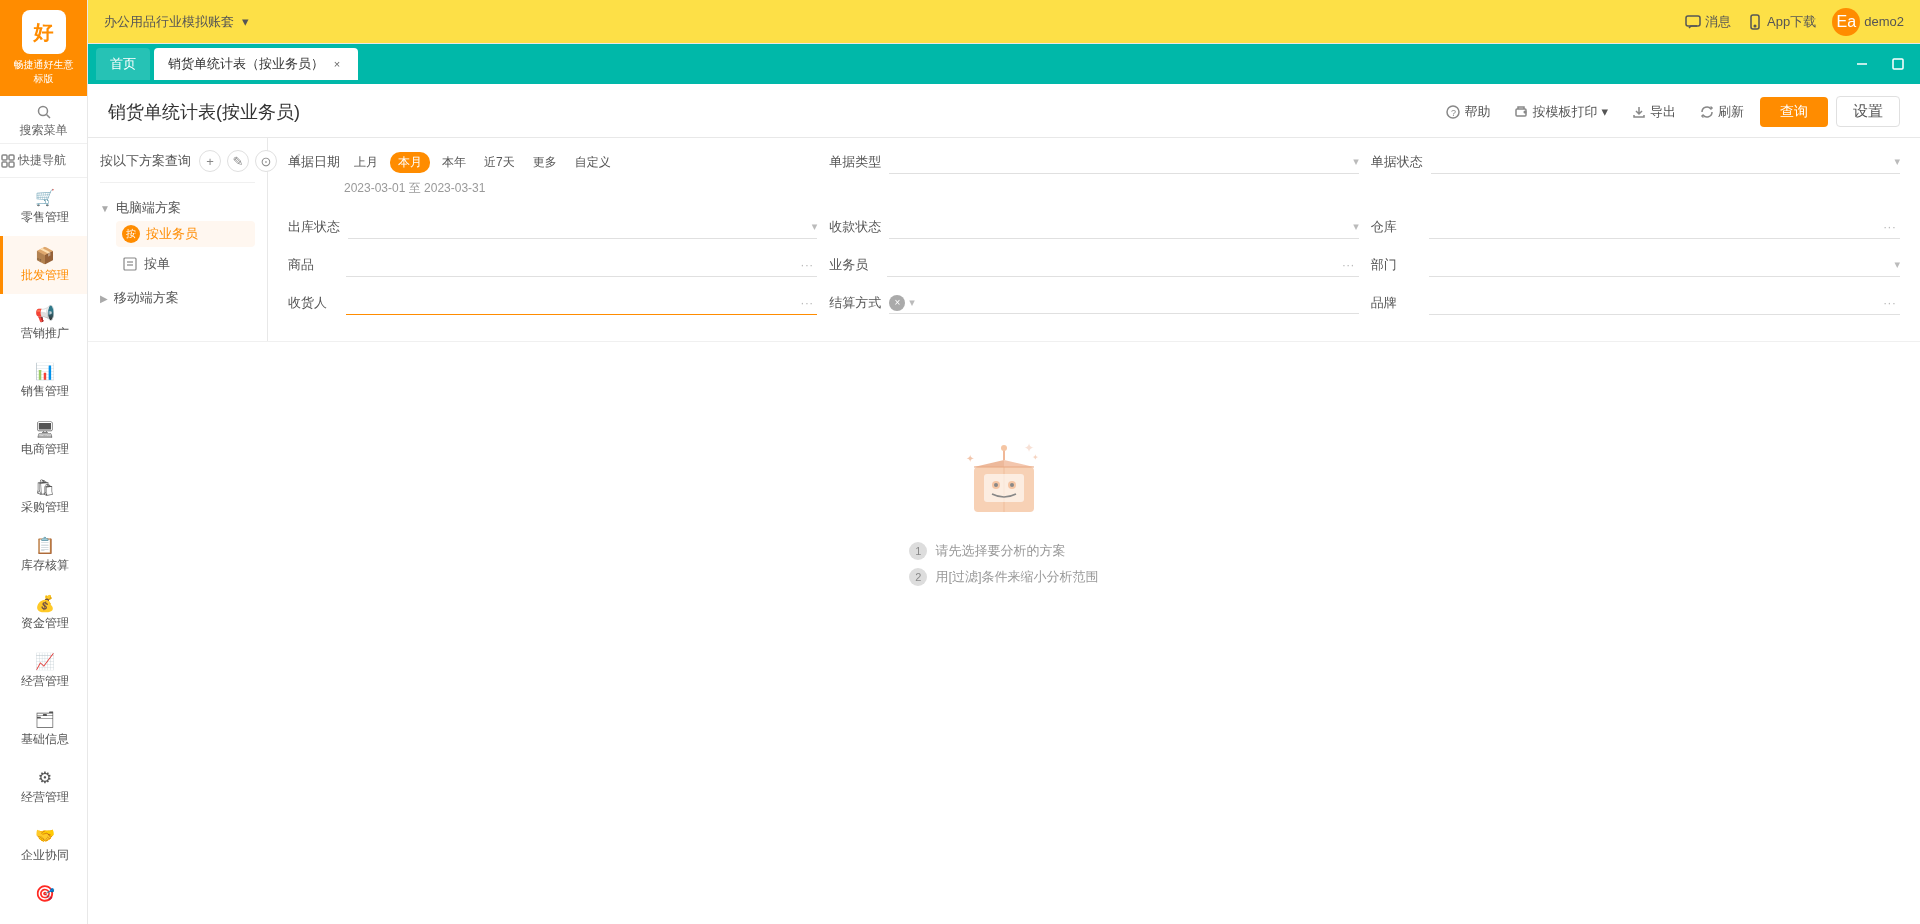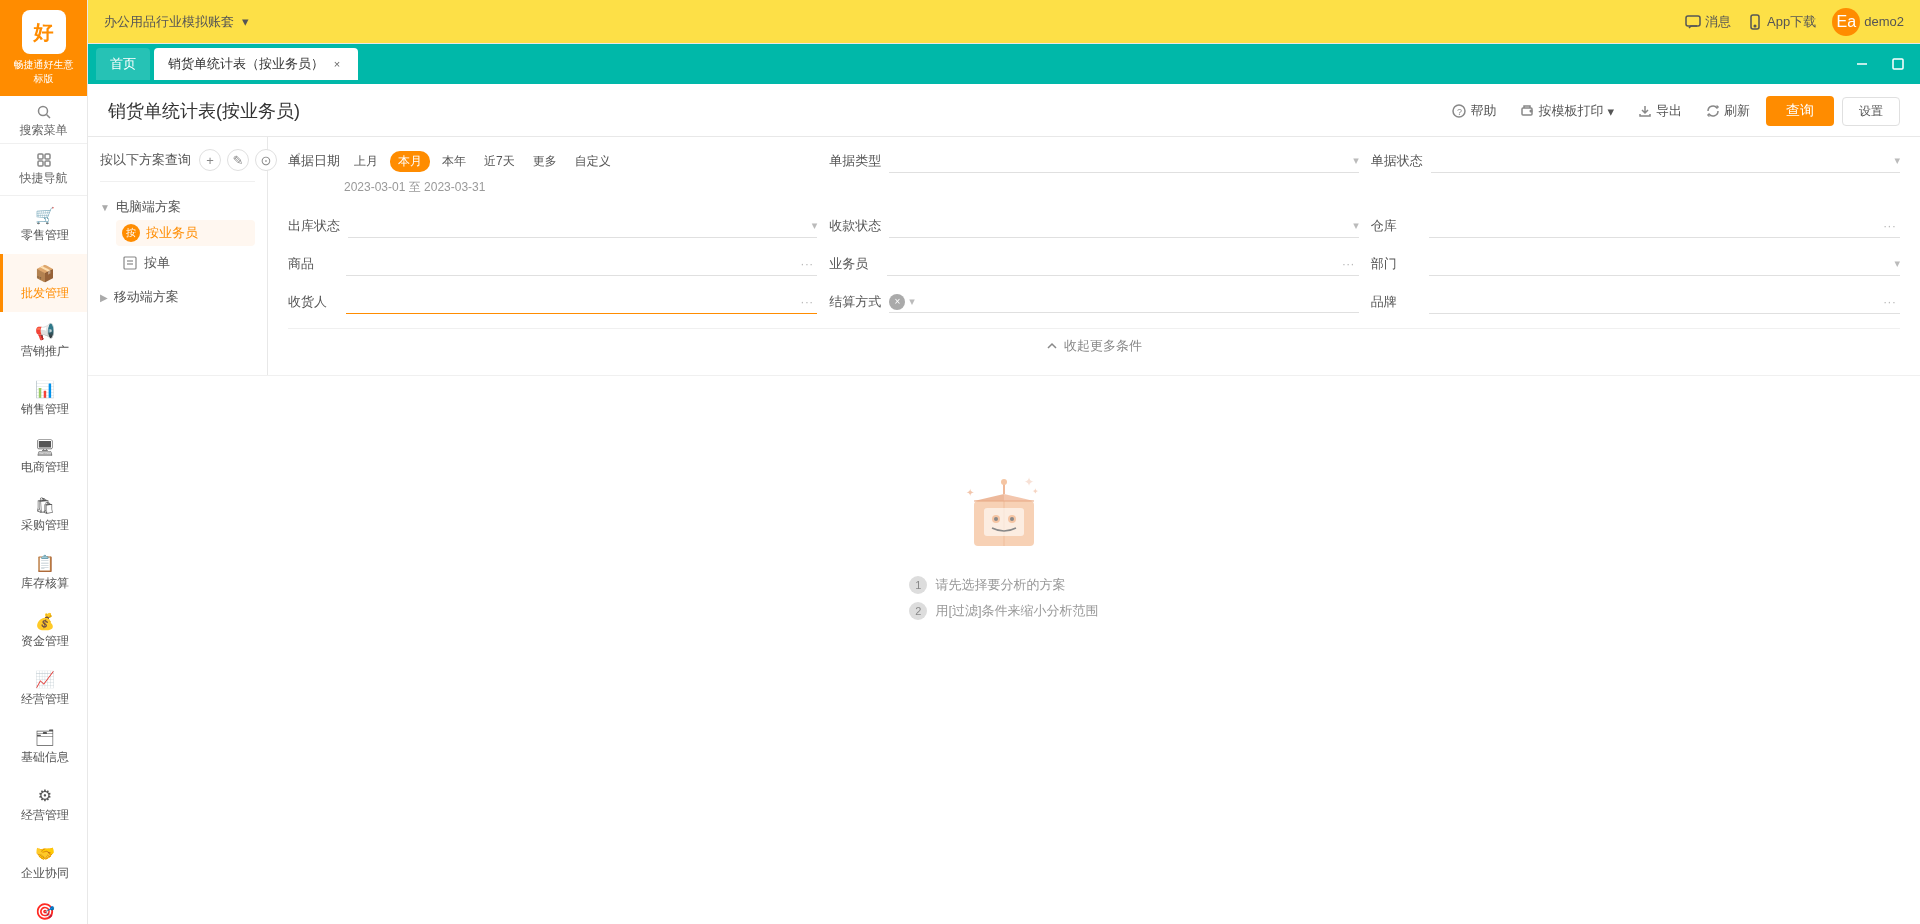--- a/index.html
+++ b/index.html
@@ -6,21 +6,21 @@
     body { font-family: 'Microsoft YaHei', Arial, sans-serif; font-size: 13px; background: #f5f5f5; color: #333; display: flex; height: 924px; overflow: hidden; }
 
     
     .sidebar { width: 88px; background: #fff; display: flex; flex-direction: column; align-items: center; border-right: 1px solid #e8e8e8; flex-shrink: 0; }
     .sidebar-logo { width: 100%; background: #ff8c00; padding: 10px 8px; display: flex; flex-direction: column; align-items: center; cursor: pointer; }
     .sidebar-logo-icon { width: 44px; height: 44px; background: #fff; border-radius: 8px; display: flex; align-items: center; justify-content: center; margin-bottom: 4px; }
     .sidebar-logo-icon span { font-size: 20px; color: #ff8c00; font-weight: bold; }
     .sidebar-logo-text { font-size: 10px; color: #fff; text-align: center; line-height: 1.4; }
     .sidebar-search { width: 100%; padding: 8px 8px 4px; border-bottom: 1px solid #f0f0f0; text-align: center; cursor: pointer; color: #666; font-size: 12px; display: flex; flex-direction: column; align-items: center; gap: 2px; }
     .sidebar-search svg { width: 16px; height: 16px; }
-    .sidebar-nav { width: 100%; padding: 4px 0; border-bottom: 1px solid #f0f0f0; text-align: center; cursor: pointer; color: #666; font-size: 12px; display: flex; flex-direction: column; align-items: center; gap: 2px; padding: 8px 0; }
+    .sidebar-nav { width: 100%; padding: 4px 0; border-bottom: 1px solid #f0f0f0; text-align: center; cursor: pointer; color: #666; font-size: 12px; display: flex; flex-direction: row; align-items: center; gap: 2px; padding: 8px 0; }
     .sidebar-menu-items { width: 100%; flex: 1; overflow-y: auto; }
     .sidebar-item { width: 100%; padding: 10px 4px; text-align: center; cursor: pointer; color: #555; font-size: 12px; display: flex; flex-direction: column; align-items: center; gap: 2px; border-left: 3px solid transparent; }
     .sidebar-item.active { color: #ff8c00; border-left-color: #ff8c00; background: #fff7f0; }
     .sidebar-item-icon { font-size: 16px; }
 
     
     .main { flex: 1; display: flex; flex-direction: column; overflow: hidden; }
 
     
     .top-header { height: 44px; background: #fde047; display: flex; align-items: center; justify-content: space-between; padding: 0 16px; border-bottom: 1px solid #e8e8e8; flex-shrink: 0; }
@@ -40,21 +40,21 @@
 
     
     .page-content { flex: 1; overflow-y: auto; background: #fde047; }
     .page-inner { background: #fff; margin: 0; padding: 0; min-height: 100%; }
 
     
     .page-title-bar { display: flex; align-items: center; justify-content: space-between; padding: 12px 20px 10px; background: #fff; border-bottom: 1px solid #e8e8e8; }
     .page-title { font-size: 18px; font-weight: 500; color: #333; }
     .page-title-btn { display: flex; align-items: center; gap: 4px; font-size: 13px; color: #555; cursor: pointer; padding: 4px 8px; border-radius: 4px; }
     .page-title-btn.query-btn { background: #ff8c00; color: #fff; padding: 6px 20px; border-radius: 4px; font-size: 14px; border: none; cursor: pointer; }
-    .page-title-btn.settings-btn { border: 1px solid #e0e0e0; color: #555; background: #fff; padding: 5px 16px; border-radius: 4px; font-size: 12px; cursor: pointer; text-align: right; }
+    .page-title-btn.settings-btn { border: 1px solid #e0e0e0; color: #555; background: #fff; padding: 5px 16px; border-radius: 4px; font-size: 15px; cursor: pointer; text-align: right; }
     .filter-scheme { display: flex; align-items: center; gap: 8px; margin-bottom: 12px; padding-bottom: 10px; border-bottom: 1px solid #f0f0f0; }
     .filter-scheme-label { font-size: 13px; color: #555; white-space: nowrap; }
     .filter-scheme-actions { display: flex; align-items: center; gap: 6px; }
     .scheme-btn { width: 22px; height: 22px; border-radius: 50%; border: 1px solid #e0e0e0; display: flex; align-items: center; justify-content: center; cursor: pointer; color: #888; font-size: 13px; background: #fff; }
     .scheme-collapse { width: 22px; height: 22px; display: flex; align-items: center; justify-content: center; cursor: pointer; color: #888; font-size: 14px; }
 
     .scheme-tree { margin-left: 0; }
     .scheme-tree-item { display: flex; align-items: center; gap: 6px; padding: 4px 0; cursor: pointer; font-size: 13px; color: #555; }
     .scheme-tree-item .arrow { color: #aaa; font-size: 10px; }
     .scheme-tree-child { margin-left: 16px; }
@@ -418,26 +418,20 @@
             </div>
             <div class="filter-item">
               <span class="filter-label">品牌</span>
               <div class="filter-input-wrapper" style="flex:1;cursor:pointer;">
                 <input type="text" value="" placeholder="" style="flex: 1 1 0%; border: none; outline: none; font-size: 13px; background: transparent;">
                 <span class="filter-dots">···</span>
               </div>
             </div>
           </div>
 
-          <div class="collapse-btn">
-            <svg width="12" height="12" viewBox="0 0 12 12" fill="none" stroke="#888" stroke-width="1.5">
-                <path d="M2 8L6 4l4 4"></path>
-              </svg>
-            <span>收起更多条件</span>
-          </div>
 
         </div>
       </div>
 
       <div style="height:1px;background:#f0f0f0;margin:0 0;"></div>
 
       <div class="empty-state">
         <div class="empty-state-image">
           <svg viewBox="0 0 100 100" xmlns="http://www.w3.org/2000/svg" width="100" height="100">
 

